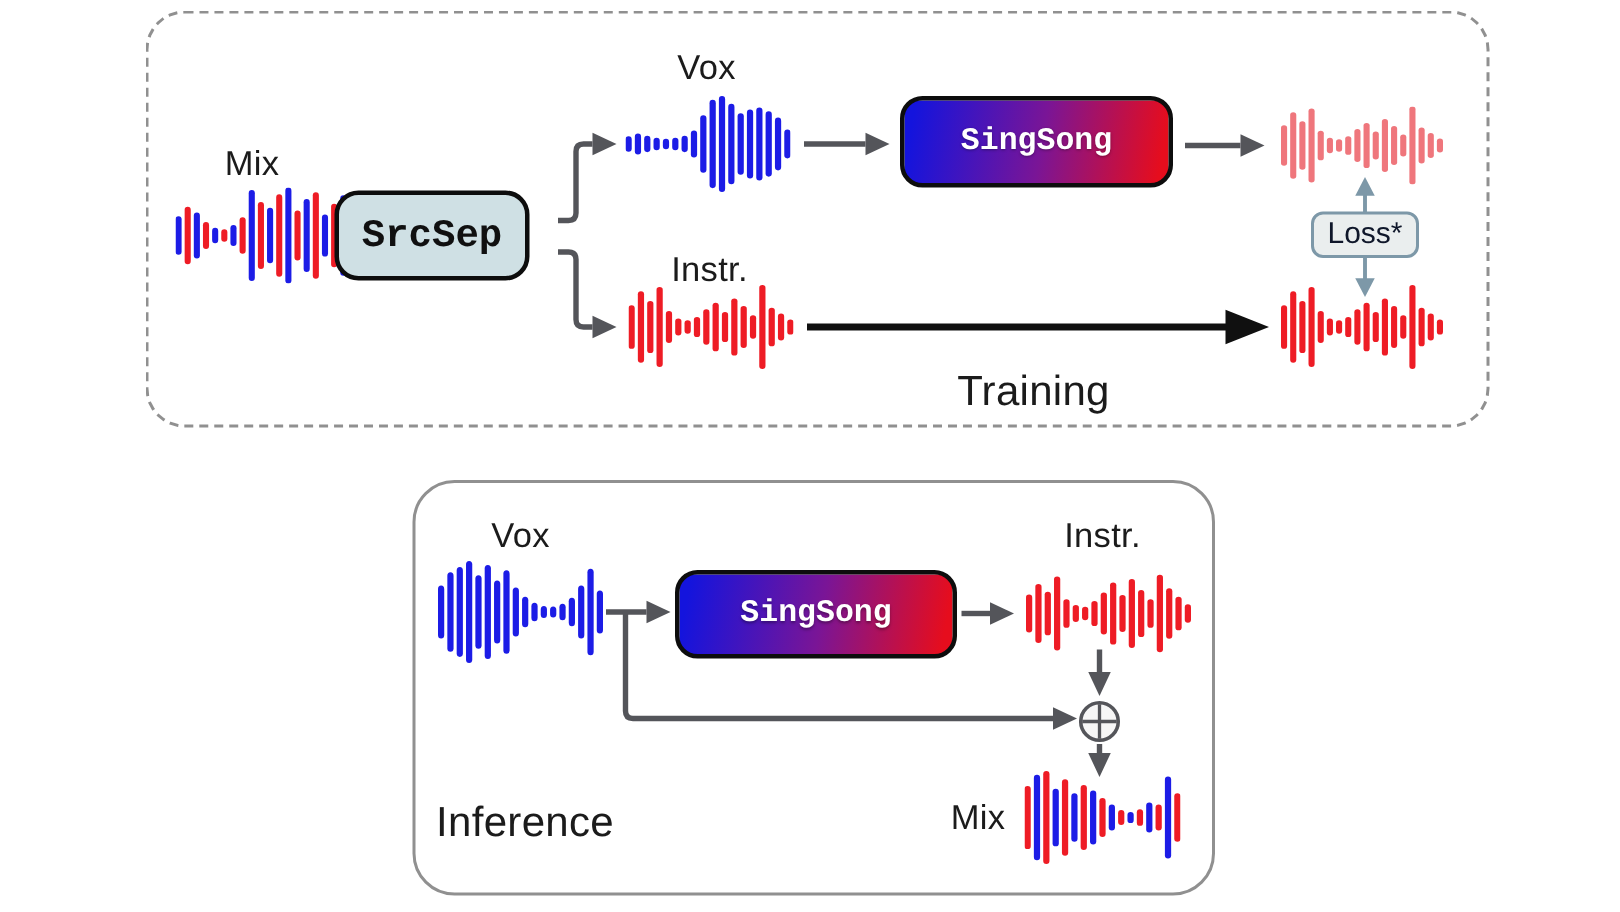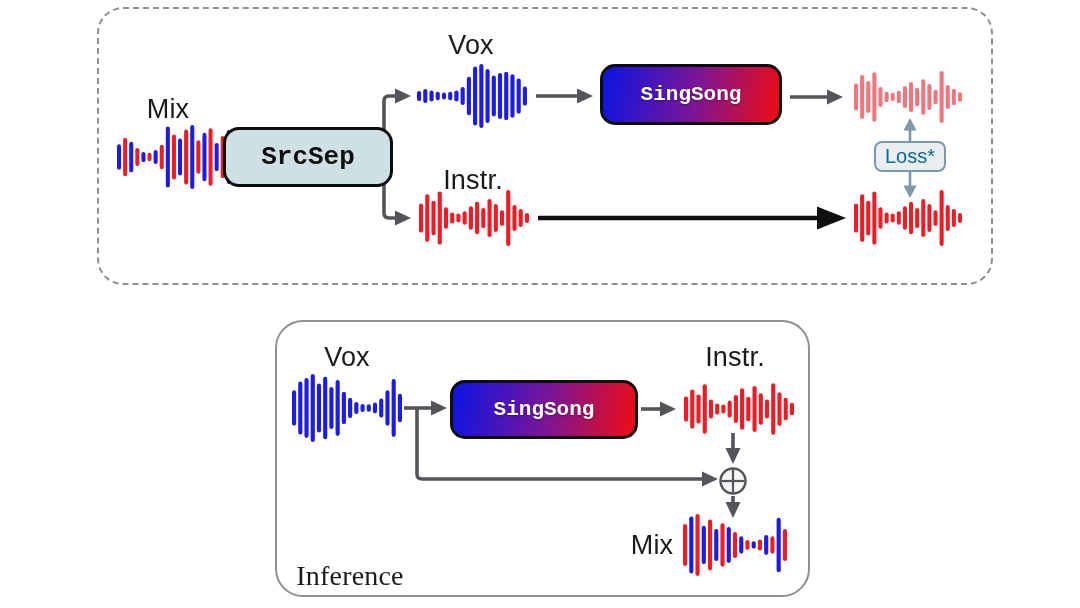--- a/index.html
+++ b/index.html
@@ -24,21 +24,21 @@
     border-radius: 26px;
   }
   .panel-solid {
     border: 2.5px solid var(--panel-border, #909090);
     border-radius: 28px;
   }
   .lbl {
     position: absolute;
     transform: translate(-50%, -50%);
     white-space: nowrap;
-    font-size: 27px;
+    font-size: 23px;
     letter-spacing: 0.2px;
   }
   .lbl-stage { font-size: 28px; }
   .node {
     position: absolute;
     box-sizing: border-box;
     display: flex;
     align-items: center;
     justify-content: center;
     border: 3.5px solid #0d0d0d;
@@ -60,21 +60,21 @@
   .loss-box {
     position: absolute;
     box-sizing: border-box;
     display: flex;
     align-items: center;
     justify-content: center;
     background: #eaeeee;
     border: 2px solid var(--loss-accent, #7d98a8);
     border-radius: 8px;
     font-size: 20px;
-    color: #0369a1;
+    color: #0f172a;
   }
   .wf { position: absolute; }
   .wf svg { display: block; }
 
   .c-gray { stroke: var(--arrow-gray, #54555a); stroke-width: 3.6; fill: none; }
   .h-gray { fill: var(--arrow-gray, #54555a); stroke: none; }
   .c-black { stroke: var(--arrow-black, #101010); stroke-width: 4.6; fill: none; }
   .h-black { fill: var(--arrow-black, #101010); stroke: none; }
   .c-loss { stroke: var(--loss-accent, #7d98a8); stroke-width: 2.6; fill: none; }
   .h-loss { fill: var(--loss-accent, #7d98a8); stroke: none; }
@@ -162,21 +162,21 @@
         <rect x="78" y="15.36" width="4" height="33.28" rx="2.2" fill="#ee1c25"></rect>
         <rect x="84" y="7.68" width="4" height="48.64" rx="2.2" fill="#1c1ce6"></rect>
         <rect x="90" y="3.1999999999999993" width="4" height="57.6" rx="2.2" fill="#ee1c25"></rect>
         <rect x="96" y="17.92" width="4" height="28.16" rx="2.2" fill="#1c1ce6"></rect>
         <rect x="102" y="10.879999999999999" width="4" height="42.24" rx="2.2" fill="#ee1c25"></rect>
         <rect x="108" y="5.120000000000001" width="4" height="53.76" rx="2.2" fill="#1c1ce6"></rect>
         <rect x="114" y="16.64" width="4" height="30.72" rx="2.2" fill="#ee1c25"></rect>
       </svg>
     </div>
 
-  <div class="node node-srcsep" style="left:223px; top:127px; width:170px; height:60px;">SrcSep</div>
+  <div class="node node-srcsep" style="left:223px; top:127px; width:130px; height:60px;">SrcSep</div>
 
   <div class="lbl" style="left:471px; top:45px;">Vox</div>
   <div class="wf" style="left:417px; top:64px; width:110px; height:64px;">
       <svg viewBox="0 0 106 64" width="100%" height="100%" preserveAspectRatio="none">
         <rect x="0" y="26.88" width="4" height="10.24" rx="2.2" fill="#1c1ce6"></rect>
         <rect x="6" y="24.96" width="4" height="14.08" rx="2.2" fill="#1c1ce6"></rect>
         <rect x="12" y="26.56" width="4" height="10.88" rx="2.2" fill="#1c1ce6"></rect>
         <rect x="18" y="27.84" width="4" height="8.32" rx="2.2" fill="#1c1ce6"></rect>
         <rect x="24" y="28.48" width="4" height="7.04" rx="2.2" fill="#1c1ce6"></rect>
         <rect x="30" y="27.84" width="4" height="8.32" rx="2.2" fill="#1c1ce6"></rect>
@@ -261,20 +261,21 @@
         <rect x="78" y="23.04" width="4" height="17.92" rx="2.2" fill="#ee1c25"></rect>
         <rect x="84" y="0" width="4" height="64" rx="2.2" fill="#ee1c25"></rect>
         <rect x="90" y="17.28" width="4" height="29.44" rx="2.2" fill="#ee1c25"></rect>
         <rect x="96" y="21.759999999999998" width="4" height="20.48" rx="2.2" fill="#ee1c25"></rect>
         <rect x="102" y="26.240000000000002" width="4" height="11.52" rx="2.2" fill="#ee1c25"></rect>
       </svg>
     </div>
 
   <div class="loss-box" style="left:874px; top:141px; width:72px; height:31px;">Loss*</div>
 
+  <div class="lbl lbl-stage" style="left:689px; top:261px;">Training</div>
 
   <div class="lbl" style="left:347px; top:357px;">Vox</div>
   <div class="wf" style="left:292px; top:374px; width:110px; height:68px;">
       <svg viewBox="0 0 106 64" width="100%" height="100%" preserveAspectRatio="none">
         <rect x="0" y="15.36" width="4" height="33.28" rx="2.2" fill="#1c1ce6"></rect>
         <rect x="6" y="7.039999999999999" width="4" height="49.92" rx="2.2" fill="#1c1ce6"></rect>
         <rect x="12" y="3.84" width="4" height="56.32" rx="2.2" fill="#1c1ce6"></rect>
         <rect x="18" y="0" width="4" height="64" rx="2.2" fill="#1c1ce6"></rect>
         <rect x="24" y="8.96" width="4" height="46.08" rx="2.2" fill="#1c1ce6"></rect>
         <rect x="30" y="2.5599999999999987" width="4" height="58.88" rx="2.2" fill="#1c1ce6"></rect>
@@ -335,15 +336,15 @@
         <rect x="60" y="26.88" width="4" height="10.24" rx="2.2" fill="#ee1c25"></rect>
         <rect x="66" y="28.16" width="4" height="7.68" rx="2.2" fill="#1c1ce6"></rect>
         <rect x="72" y="26.240000000000002" width="4" height="11.52" rx="2.2" fill="#ee1c25"></rect>
         <rect x="78" y="21.759999999999998" width="4" height="20.48" rx="2.2" fill="#1c1ce6"></rect>
         <rect x="84" y="23.04" width="4" height="17.92" rx="2.2" fill="#ee1c25"></rect>
         <rect x="90" y="3.84" width="4" height="56.32" rx="2.2" fill="#1c1ce6"></rect>
         <rect x="96" y="15.36" width="4" height="33.28" rx="2.2" fill="#ee1c25"></rect>
       </svg>
     </div>
 
-  <div class="lbl lbl-stage" style="left:350px; top:576px;font-family:Liberation Serif, serif;">Inference</div>
+  <div class="lbl lbl-stage" style="left:350px; top:548px;">Inference</div>
 
 </div>
 
 </body></html>

